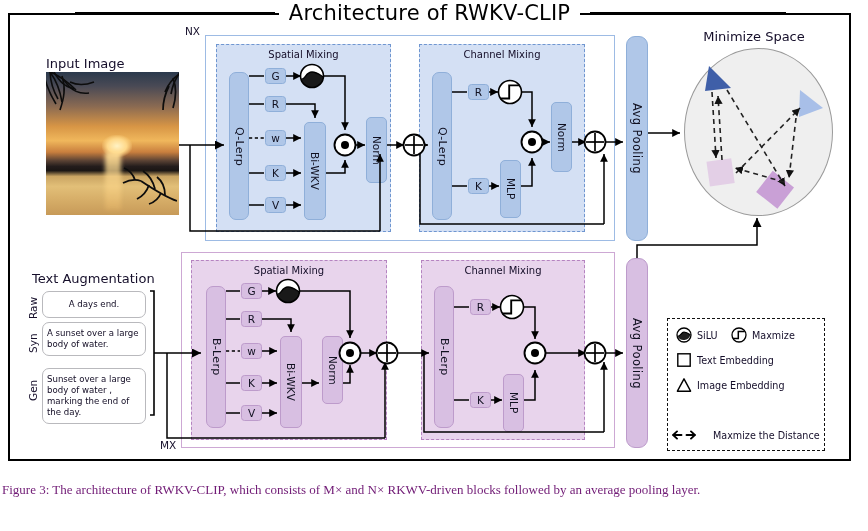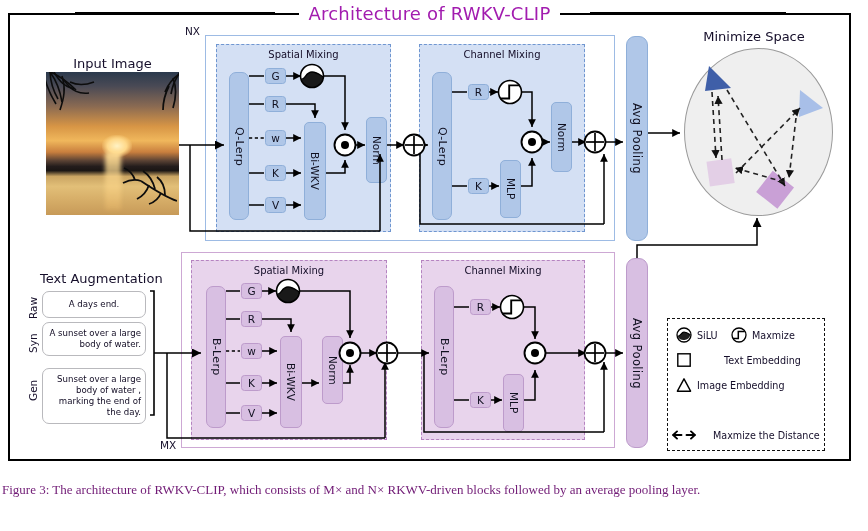--- a/index.html
+++ b/index.html
@@ -4,21 +4,21 @@
 <style>
   html,body{margin:0;padding:0;background:#fff;}
   body{width:868px;height:531px;font-family:"DejaVu Sans",sans-serif;color:#1a1330;}
   #root{position:relative;width:868px;height:531px;overflow:hidden;}
 
   .abs{position:absolute;}
 
   
   #outer-frame{left:8px;top:13px;width:843px;height:448px;border:2.5px solid #000;box-sizing:border-box;background:#fff;}
   #title-wrap{left:8px;top:2px;width:843px;height:22px;display:flex;align-items:center;justify-content:center;}
-  #title-text{background:#fff;padding:0 10px;font-size:18px;font-family:"DejaVu Sans",sans-serif;letter-spacing:.2px;white-space:nowrap;color:#a21caf;}
+  #title-text{background:#fff;padding:0 10px;font-size:21px;font-family:"DejaVu Sans",sans-serif;letter-spacing:.2px;white-space:nowrap;color:#000000;}
   .branch-outer{box-sizing:border-box;border:1.5px solid;background:#fff;}
   .mix-box{box-sizing:border-box;border:1.3px dashed;}
   .mix-title{position:absolute;width:100%;text-align:center;font-size:10px;color:#140d28;}
 
   .lerp{box-sizing:border-box;border-radius:7px;writing-mode:vertical-rl;font-size:11px;display:flex;align-items:center;justify-content:center;letter-spacing:.3px;}
   .gate{box-sizing:border-box;border-radius:3.5px;font-size:10.5px;display:flex;align-items:center;justify-content:center;}
   .tall{box-sizing:border-box;border-radius:5px;writing-mode:vertical-rl;font-size:10.5px;display:flex;align-items:center;justify-content:center;}
   .pool{box-sizing:border-box;border-radius:9px;writing-mode:vertical-rl;font-size:11.5px;display:flex;align-items:center;justify-content:center;letter-spacing:.4px;}
 
   
@@ -37,22 +37,22 @@
   #input-image{left:46px;top:72px;width:133px;height:143px;overflow:hidden;}
   #input-image .sky{position:absolute;inset:0;background:
      linear-gradient(#2b3a4d 0%,#4a4a55 10%,#8a6a52 24%,#d79545 38%,#f0b75c 48%,#c97f3e 56%,#5a4234 62%,#241d1c 66%,#1b1614 69%,#caa563 73%,#e2bf78 80%,#d8b06a 88%,#c79a58 100%);}
   #input-image .sunglow{position:absolute;left:42%;top:44%;width:30px;height:22px;background:radial-gradient(ellipse at center,#fff2c4 0%,#ffd98a 45%,rgba(255,200,110,0) 75%);}
   #input-image .sunstreak{position:absolute;left:44%;top:56%;width:16px;height:58px;background:linear-gradient(rgba(255,222,150,.95),rgba(255,200,110,.25));filter:blur(2px);}
   #input-image .branchTL{position:absolute;left:-6px;top:-6px;width:70px;height:62px;}
   #input-image .branchTR{position:absolute;right:-8px;top:-8px;width:44px;height:52px;}
   #input-image .branchBR{position:absolute;right:2px;bottom:8px;width:62px;height:44px;}
 
   
-  #ta-title{left:40px;top:271px;font-size:13px;color:#150e2a;}
-  .ta-box{box-sizing:border-box;border:1.2px solid #b9b9bd;border-radius:7px;background:#fff;font-size:8.6px;line-height:1.28;color:#120c24;padding:2px 4px;display:flex;align-items:center;justify-content:center;text-align:right;}
+  #ta-title{left:32px;top:271px;font-size:13px;color:#150e2a;}
+  .ta-box{box-sizing:border-box;border:1.2px solid #b9b9bd;border-radius:7px;background:#fff;font-size:8.6px;line-height:1.28;color:#120c24;padding:2px 4px;display:flex;align-items:center;justify-content:center;text-align:left;}
   .ta-tag{writing-mode:vertical-rl;transform:rotate(180deg);font-size:10.5px;color:#150e2a;display:flex;align-items:center;justify-content:center;}
 
   
   #emb-title{left:678px;top:29px;width:152px;text-align:center;font-size:13px;color:#150e2a;}
   #emb-circle{left:684px;top:48px;width:147px;height:166px;border-radius:50%;background:#efefef;border:1.2px solid #9a9a9a;}
 
   
   #legend{left:667px;top:318px;width:158px;height:133px;box-sizing:border-box;border:1.6px dashed #111;background:#fff;}
   .lg-row{position:absolute;display:flex;align-items:center;}
   .lg-txt{font-size:9.6px;color:#150e2a;white-space:nowrap;}
@@ -65,21 +65,21 @@
 </head>
 <body>
 
 <div id="root">
 
   <div class="abs" id="outer-frame"></div>
   <div class="abs" id="title-wrap">
     <span id="title-text">Architecture of RWKV-CLIP</span>
   </div>
 
-  <div class="abs" style="left:46px;top:56px;width:133px;text-align:center;font-size:13px;color:#150e2a;">Input Image</div>
+  <div class="abs" style="left:46px;top:56px;width:133px;font-size:13px;color:#150e2a;">Input Image</div>
   <div class="abs" id="input-image">
     <div class="sky"></div>
     <div class="sunglow"></div>
     <div class="sunstreak"></div>
     <svg class="branchTL" viewBox="0 0 70 62">
       <g stroke="#0d0d0d" fill="none" stroke-width="1.6">
         <path d="M0 2 C14 6 26 14 36 24"></path>
           <path d="M6 1 C16 12 20 24 22 36"></path>
         <path d="M14 6 C20 16 24 20 34 23"></path>
           <path d="M22 10 C26 22 24 32 20 44"></path>
@@ -177,21 +177,21 @@
     </svg>
     <span class="lg-txt" style="margin-left:5px;">SiLU</span>
   </div>
   <div class="lg-row abs" style="left:731px;top:327px;">
     <svg width="16" height="16" viewBox="0 0 16 16">
       <circle cx="8" cy="8" r="7" fill="#fff" stroke="#000" stroke-width="1.3"></circle>
       <path d="M2 11.6 L7.3 11.6 L7.3 4.4 L13.6 4.4" fill="none" stroke="#000" stroke-width="1.5"></path>
     </svg>
     <span class="lg-txt" style="margin-left:5px;">Maxmize</span>
   </div>
-  <div class="lg-row abs" style="left:676px;top:352px;gap:27px;">
+  <div class="lg-row abs" style="left:676px;top:352px;">
     <svg width="16" height="16" viewBox="0 0 16 16">
       <rect x="1.8" y="1.8" width="12.4" height="12.4" fill="#fff" stroke="#000" stroke-width="1.4"></rect>
     </svg>
     <span class="lg-txt" style="margin-left:5px;">Text Embedding</span>
   </div>
   <div class="lg-row abs" style="left:676px;top:377px;">
     <svg width="16" height="16" viewBox="0 0 16 16">
       <path d="M8 1.8 L14.6 14.2 L1.4 14.2 Z" fill="#fff" stroke="#000" stroke-width="1.4" stroke-linejoin="round"></path>
     </svg>
     <span class="lg-txt" style="margin-left:5px;">Image Embedding</span>

